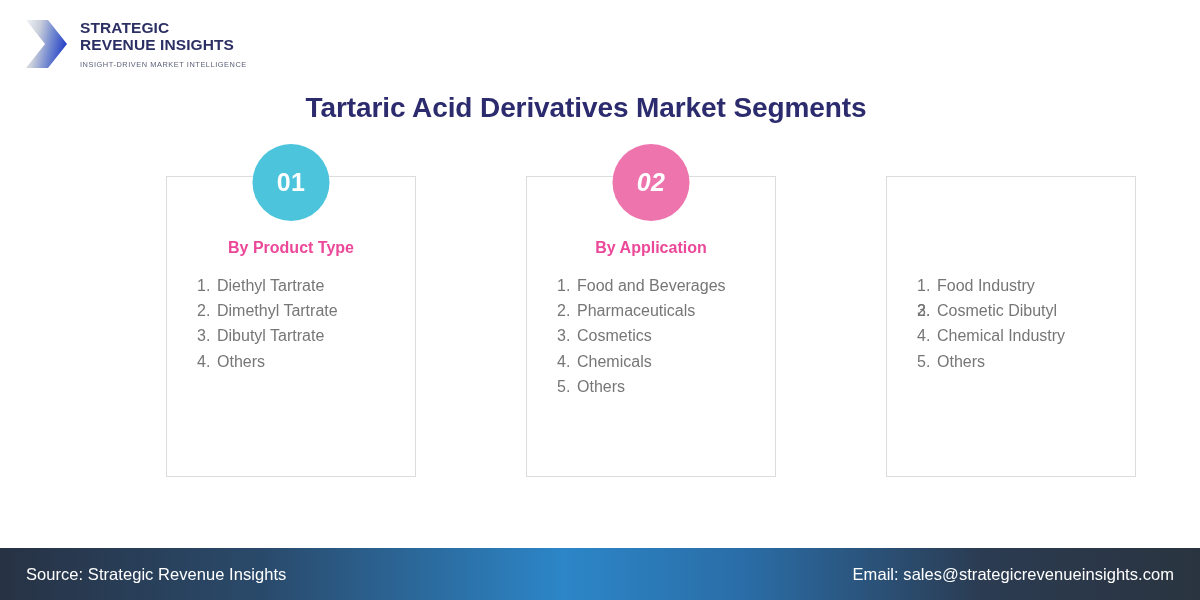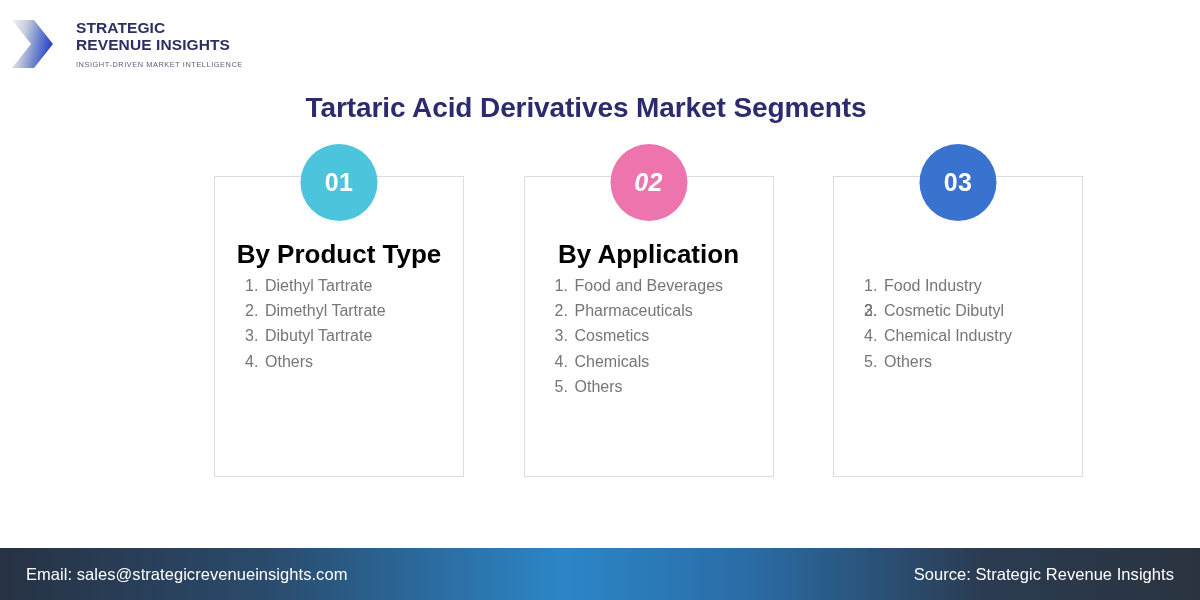--- a/index.html
+++ b/index.html
@@ -12,25 +12,25 @@
 
   body {
     font-family: "Liberation Sans", sans-serif;
     background: #ffffff;
     position: relative;
   }
 
   
   .logo-block {
     position: absolute;
-    left: 8px;
+    left: 22px;
     top: 18px;
     display: flex;
     align-items: center;
-    gap: 20px;
+    gap: 10px;
   }
   .logo-mark {
     width: 48px;
     height: 52px;
     flex: 0 0 auto;
     display: block;
   }
   .logo-text { display: flex; flex-direction: column; }
   .logo-name {
     font-size: 15.5px;
@@ -59,24 +59,23 @@
     font-weight: bold;
     color: #2c2b6e;
     letter-spacing: -0.1px;
   }
 
   
   .cards {
     position: absolute;
     top: 176px;
     left: 166px;
-    width: 869px;
+    width: 970px;
     display: flex;
     justify-content: space-between;
-    margin-left: 48px;
   }
 
   .card {
     position: relative;
     width: 250px;
     height: 301px;
     border: 1px solid #dcdcdc;
     background: #ffffff;
   }
 
@@ -96,23 +95,23 @@
     font-weight: bold;
     letter-spacing: 0.3px;
   }
 
   .card-heading {
     position: absolute;
     top: 62px;
     left: 0;
     width: 100%;
     text-align: center;
-    font-size: 26px;
-    font-weight: bold;
-    color: #000000;
+    font-size: 16px;
+    font-weight: bold;
+    color: #ec4899;
   }
 
   .card-list {
     position: absolute;
     top: 96px;
     left: 0;
     width: 100%;
     padding: 0 18px 0 30px;
     list-style: none;
   }
@@ -198,28 +197,27 @@
     <ul class="card-list">
       <li><span class="num">1.</span><span>Food and Beverages</span></li>
       <li><span class="num">2.</span><span>Pharmaceuticals</span></li>
       <li><span class="num">3.</span><span>Cosmetics</span></li>
       <li><span class="num">4.</span><span>Chemicals</span></li>
       <li><span class="num">5.</span><span>Others</span></li>
     </ul>
   </div>
 
   <div class="card">
-    <div class="badge" style="background: rgb(58, 114, 208);">03</div>
     <ul class="card-list">
       <li><span class="num">1.</span><span>Food Industry</span></li>
       <li><span class="num">2.</span></li>
       <li><span class="num">3.</span><span>Cosmetic Dibutyl</span></li>
       <li><span class="num">4.</span><span>Chemical Industry</span></li>
       <li><span class="num">5.</span><span>Others</span></li>
     </ul>
   </div>
 
 </div>
 
 <div class="footer">
+  <div class="footer-text">Source: Strategic Revenue Insights</div>
   <div class="footer-text">Email: sales@strategicrevenueinsights.com</div>
-  <div class="footer-text">Source: Strategic Revenue Insights</div>
 </div>
 
 </body></html>

